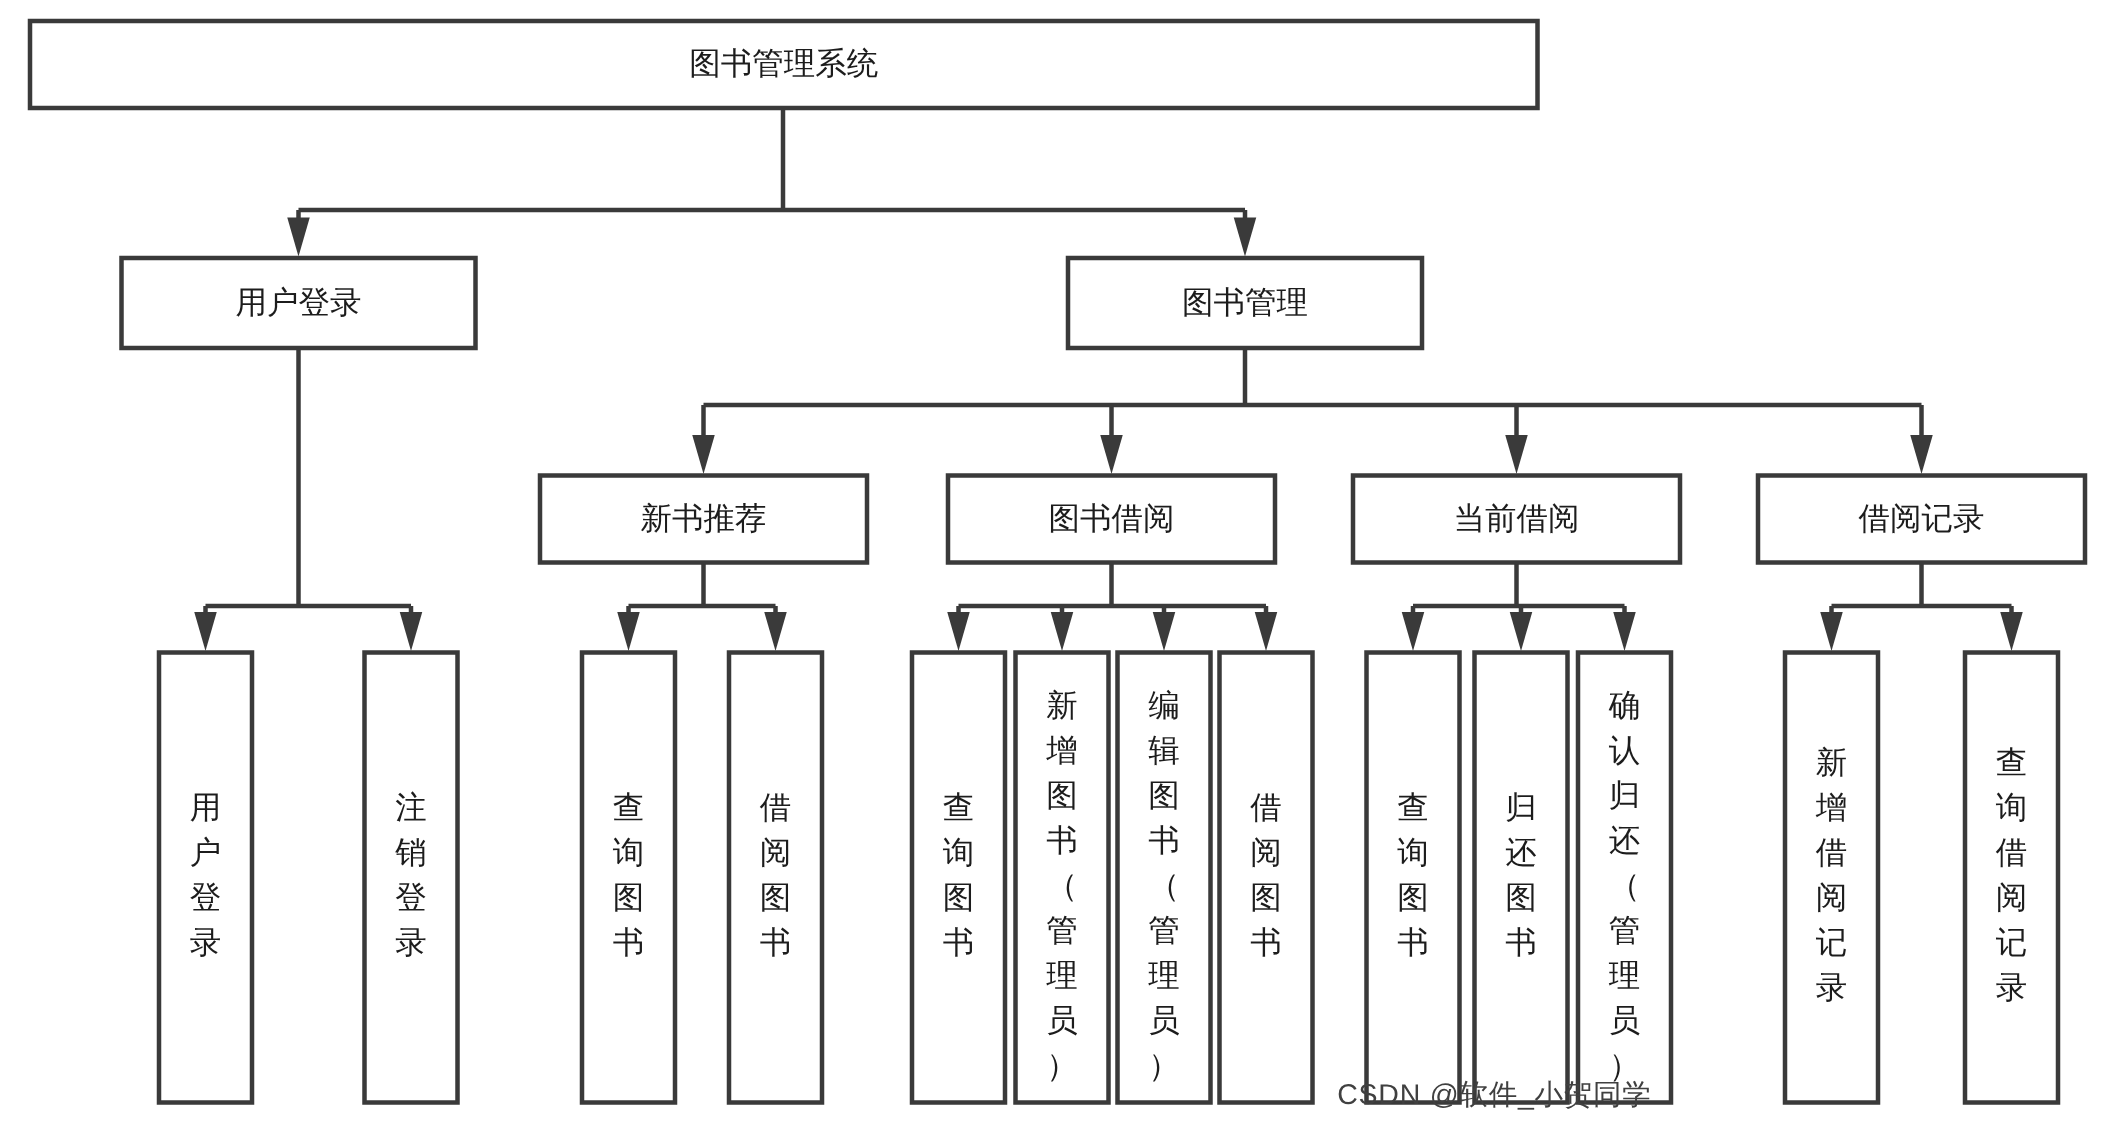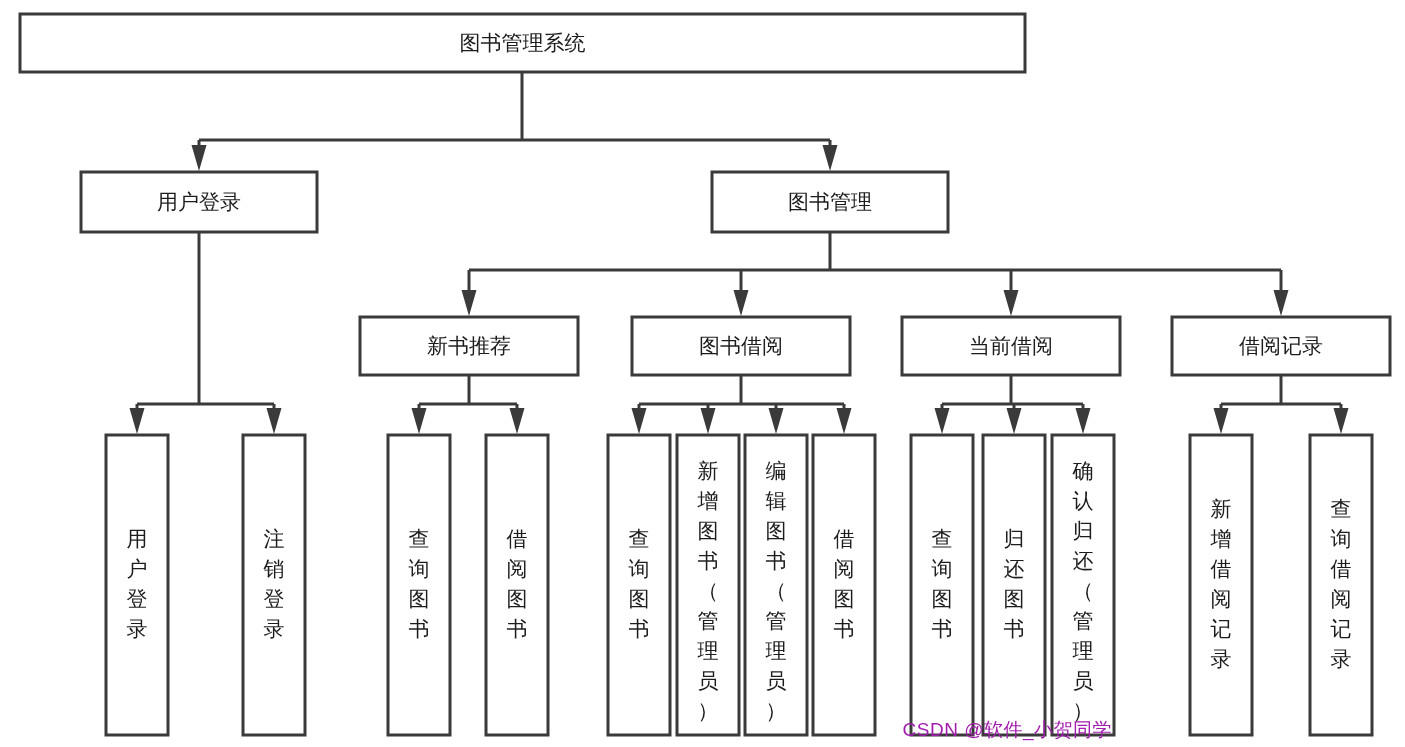--- a/index.html
+++ b/index.html
@@ -48,25 +48,25 @@
     dominant-baseline: middle;
   }
   .node-label-v {
     font-family: "Liberation Sans", "DejaVu Sans", sans-serif;
     font-size: 21px;
     fill: #1c1c1c;
     text-anchor: middle;
   }
   .watermark {
     position: absolute;
-    right: 1px;
+    right: 12px;
     bottom: 4px;
     font-family: "Liberation Sans", "DejaVu Sans", sans-serif;
     font-size: 19px;
-    color: #a21caf;
+    color: #404040;
     white-space: nowrap;
     letter-spacing: 0.5px;
     margin-left: 20px;
   }
 </style>
 </head>
 <body>
 
 <div id="diagram-root">
   <svg class="diagram-canvas" viewBox="0 0 1405 747" xmlns="http://www.w3.org/2000/svg">

